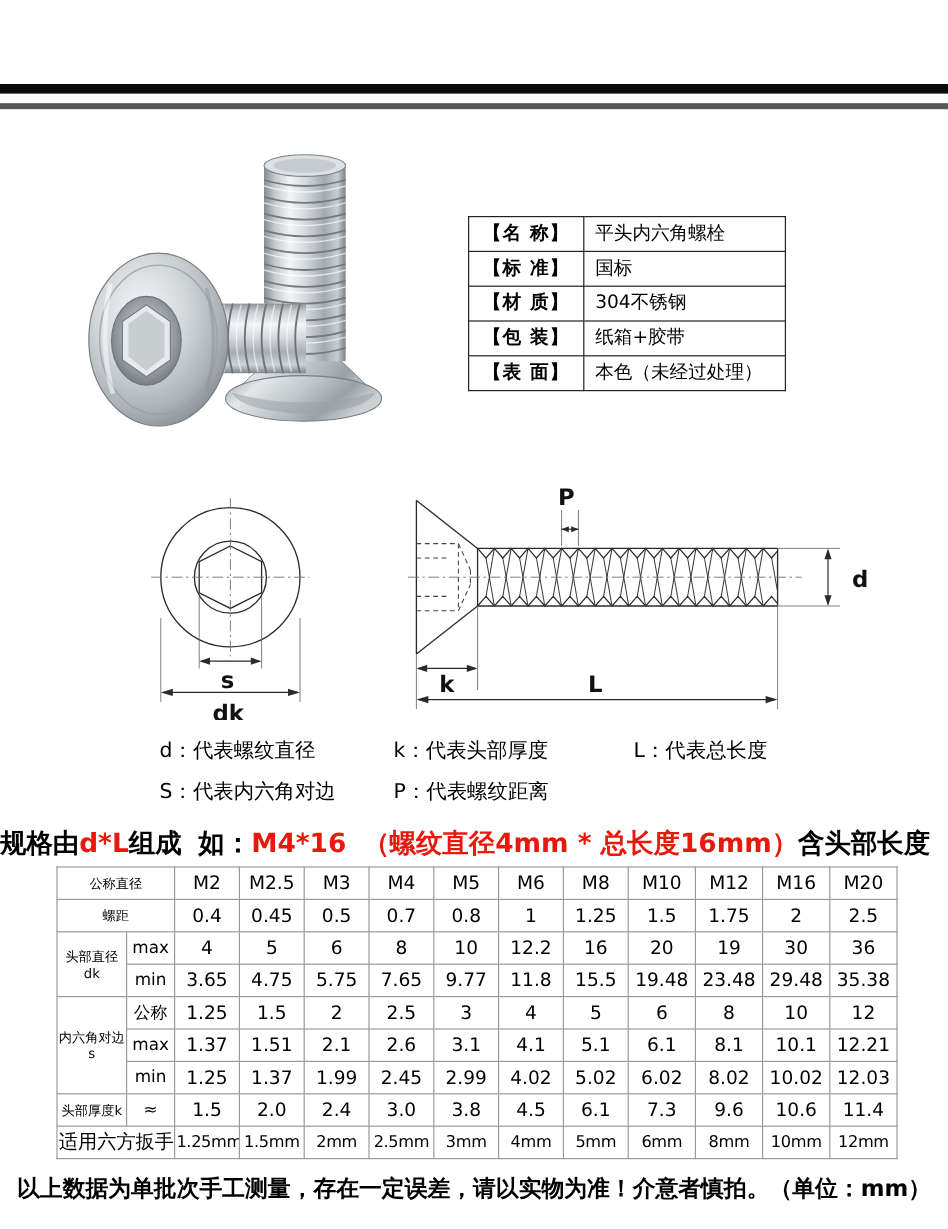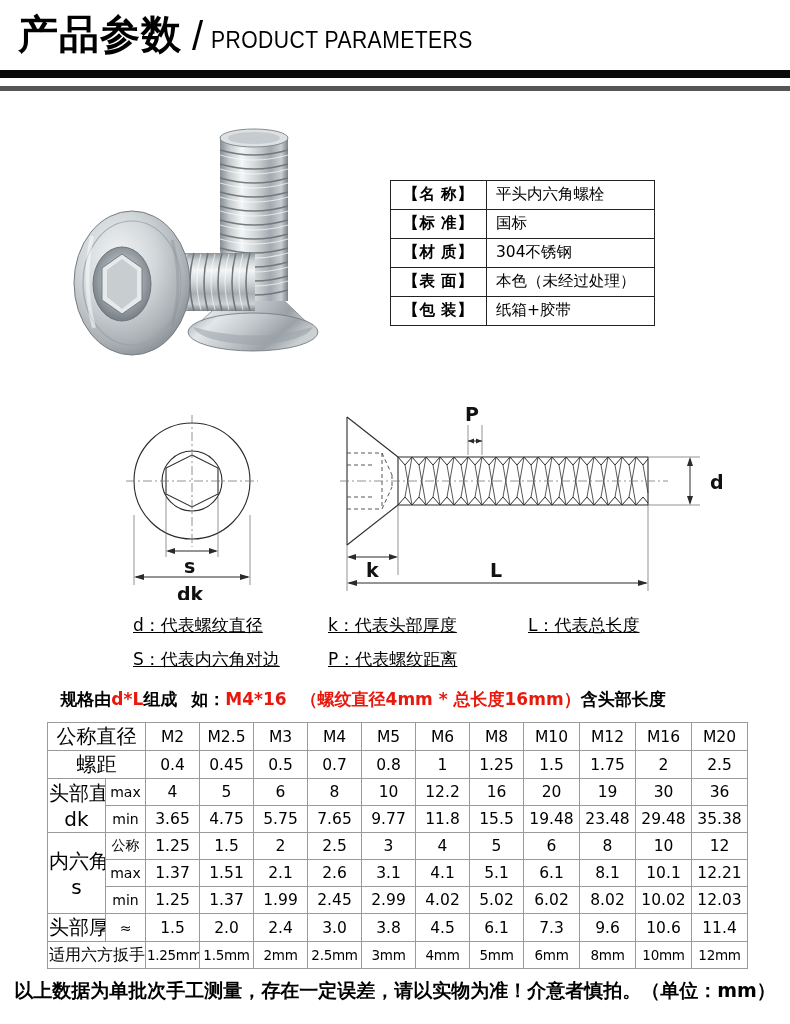--- a/index.html
+++ b/index.html
@@ -58,47 +58,46 @@
   }
   #spec-table td {
     border: 1px solid #222;
     padding: 3px 6px 4px 6px;
     height: 28px;
     font-family: "DejaVu Sans", "Liberation Sans", sans-serif;
   }
   #spec-table td.k {
     width: 96px; text-align: center; font-weight: bold; letter-spacing: 1px;
     white-space: nowrap;
-    font-family: Liberation Serif, serif;
   }
   #spec-table td.v {
     width: 168px; text-align: left; padding-left: 9px; white-space: nowrap;
   }
 
   
   #drawings { position: absolute; left: 0; top: 405px; width: 790px; height: 195px; }
 
   
-  #legend { position: absolute; left: 0; top: 608px; width: 755px; text-decoration: underline; }
+  #legend { position: absolute; left: 0; top: 608px; width: 755px; }
   .legend-row {
     display: flex;
     font-size: 17px;
     height: 34px;
     align-items: center;
     font-family: "DejaVu Sans", "Liberation Sans", sans-serif;
   }
   .legend-row .cell { white-space: nowrap; }
   .legend-row .c1 { margin-left: 133px; width: 195px; }
   .legend-row .c2 { width: 185px; }
   .legend-row .c3 { width: 200px; }
 
   
   #formula {
     position: absolute; left: 0; top: 688px; width: 726px;
-    font-size: 17px; font-weight: bold; text-align: center;
+    font-size: 22px; font-weight: bold; text-align: center;
     font-family: "DejaVu Sans", "Liberation Sans", sans-serif;
     white-space: nowrap;
   }
   #formula .red { color: #e8180c; }
   #formula .sp { display: inline-block; width: 14px; }
 
   
   #data-wrap { position: absolute; left: 47px; top: 722px; width: 697px; }
   #data-table {
     border-collapse: collapse;
@@ -109,46 +108,41 @@
   #data-table td {
     border: 1px solid #9a9a9a;
     text-align: center;
     vertical-align: middle;
     font-size: 15.5px;
     height: 27px;
     padding: 0 1px;
     overflow: hidden;
     white-space: nowrap;
   }
-  #data-table td.rowlabel { font-size: 20px; }
+  #data-table td.rowlabel { font-size: 11px; }
   #data-table td.sublabel { font-size: 14px; }
   #data-table td.wrench { font-size: 13.5px; letter-spacing: -0.3px; }
   #data-table td.wrench-label { font-size: 16px; margin-top: 13px; }
   .colA { width: 58px; }
   .colB { width: 40px; }
   .colD { width: 54px; }
   .colD-wide { width: 56px; }
 
   
   #footnote {
     position: absolute; left: 0; top: 978px; width: 790px;
     text-align: center; font-size: 19px; font-weight: bold;
     font-family: "DejaVu Sans", "Liberation Sans", sans-serif;
     white-space: nowrap;
   }
 </style>
 </head>
 <body>
 
 <div id="header">
-  <div id="header-titles">
-    <span id="title-cn">产品参数</span>
-    <span id="title-slash">/</span>
-    <span id="title-en">PRODUCT PARAMETERS</span>
-  </div>
   <div id="bar-black"></div>
   <div id="bar-gray"></div>
 </div>
 
 <div id="photo">
   <svg class="screw-svg" width="300" height="255" viewBox="0 0 300 255">
     <defs>
       <linearGradient id="shaftG" x1="0" y1="0" x2="0" y2="1">
         <stop offset="0%" stop-color="#8d9498"></stop>
         <stop offset="12%" stop-color="#c9ced1"></stop>
@@ -268,26 +262,26 @@
     </tr>
     <tr>
       <td class="k">【标 准】</td>
       <td class="v">国标</td>
     </tr>
     <tr>
       <td class="k">【材 质】</td>
       <td class="v">304不锈钢</td>
     </tr>
     <tr>
+      <td class="k">【包 装】</td>
+      <td class="v">纸箱+胶带</td>
+    </tr>
+    <tr>
       <td class="k">【表 面】</td>
       <td class="v">本色（未经过处理）</td>
-    </tr>
-    <tr>
-      <td class="k">【包 装】</td>
-      <td class="v">纸箱+胶带</td>
     </tr>
   </tbody>
 </table>
 
 <div id="drawings">
   <svg width="790" height="195" viewBox="0 0 790 195">
     <g stroke="#2b2b2b" fill="none" stroke-width="1.1">
 
       <g>
         <circle cx="192" cy="76" r="58"></circle>

